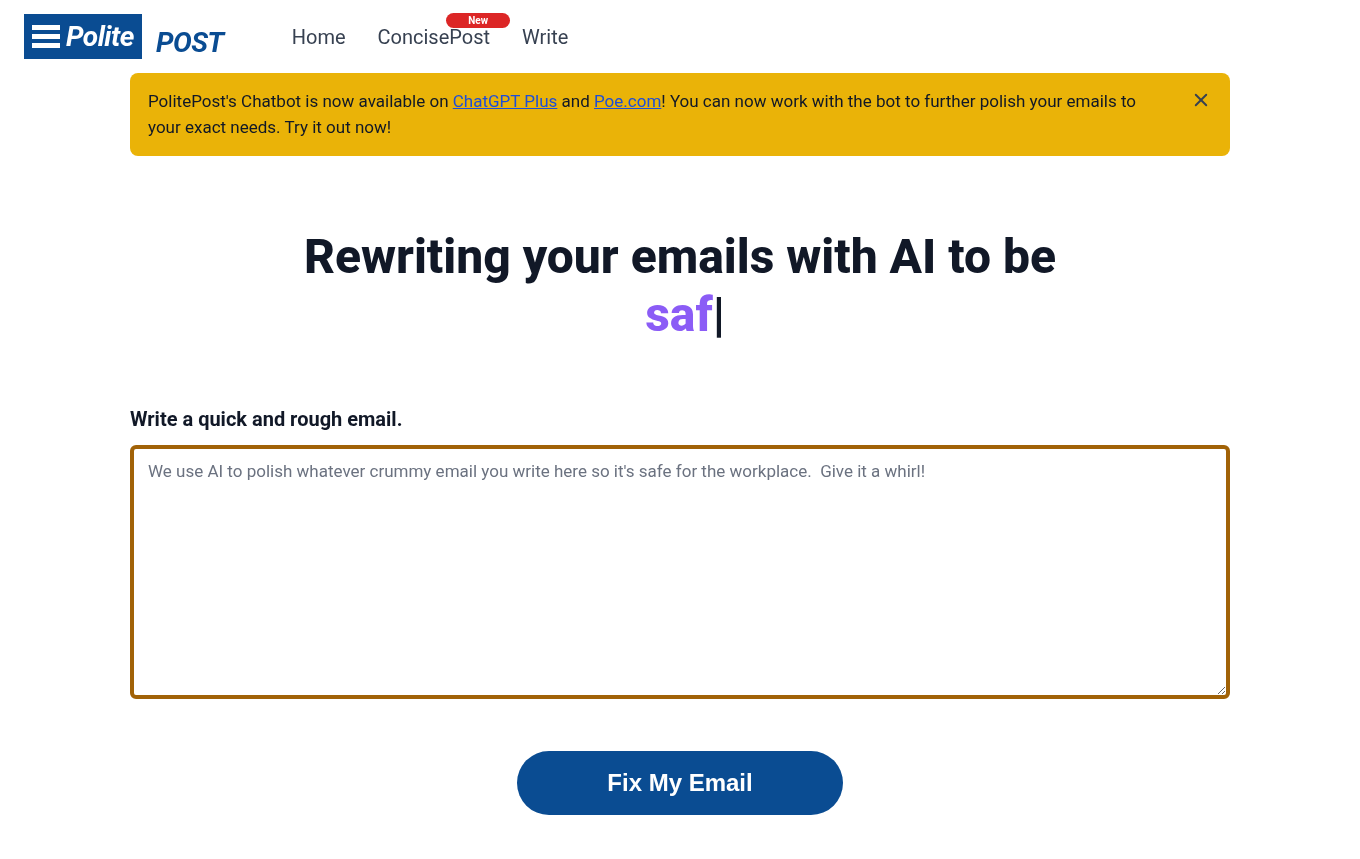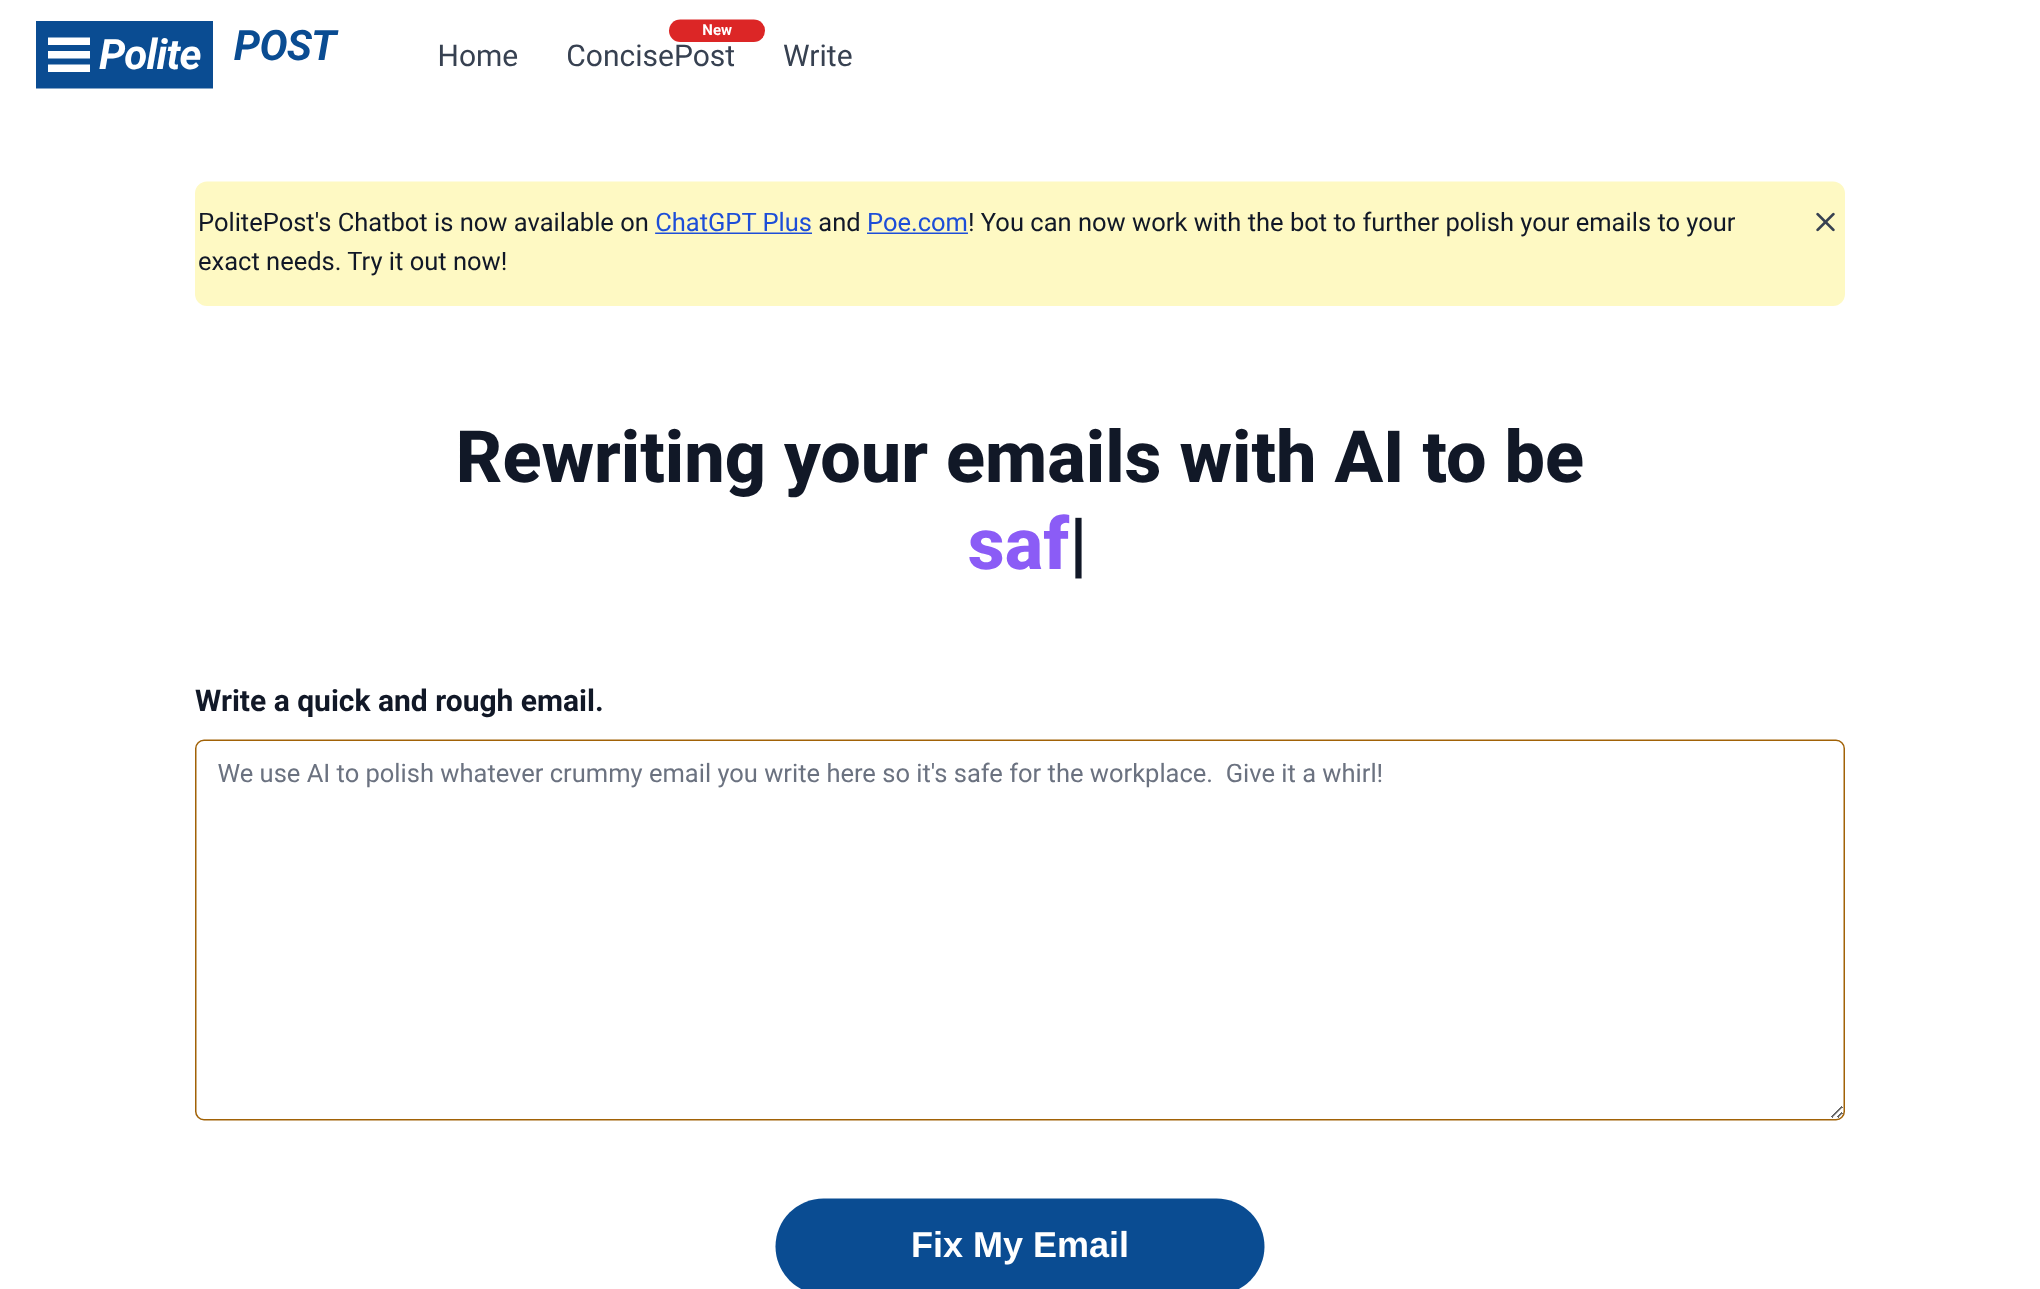--- a/index.html
+++ b/index.html
@@ -13,21 +13,21 @@
       color: #111827;
     }
     .navbar {
       display: flex;
       align-items: center;
       padding: 14px 24px;
       gap: 32px;
     }
     .logo {
       display: flex;
-      align-items: flex-start;
+      align-items: flex-end;
       gap: 0;
     }
     .logo-mark {
       background: #0a4c92;
       padding: 6px 8px;
       display: flex;
       align-items: center;
       gap: 6px;
     }
     .logo-lines {
@@ -79,27 +79,26 @@
       font-weight: 700;
       padding: 2px 22px;
       border-radius: 8px;
     }
     .container {
       max-width: 1140px;
       margin: 0 auto;
       padding: 0 20px;
     }
     .alert {
-      background: #fef9c3;
+      background: #eab308;
       border-radius: 8px;
-      padding: 16px 2px;
+      padding: 16px 18px;
       display: flex;
       justify-content: space-between;
       align-items: flex-start;
-      margin-top: 48px;
       gap: 20px;
     }
     .alert-text {
       font-size: 17px;
       line-height: 1.5;
       color: #111827;
     }
     .alert-text a {
       color: #1d4ed8;
       text-decoration: underline;
@@ -139,21 +138,21 @@
     .section-label {
       font-size: 20px;
       color: #111827;
       margin-top: 64px;
       margin-bottom: 14px;
       text-align: left;
     }
     .email-textarea {
       width: 100%;
       min-height: 254px;
-      border: 1px solid #a16207;
+      border: 4px solid #a16207;
       border-radius: 6px;
       padding: 12px 14px;
       font-size: 17px;
       font-family: inherit;
       color: #111827;
       resize: vertical;
       outline: none;
     }
     .email-textarea::placeholder {
       color: #6b7280;

